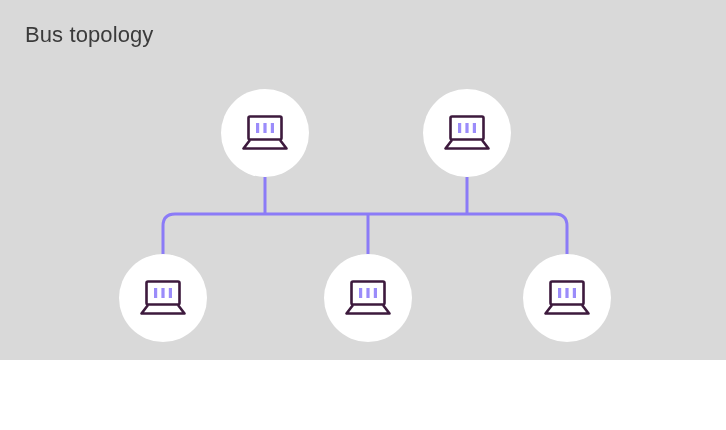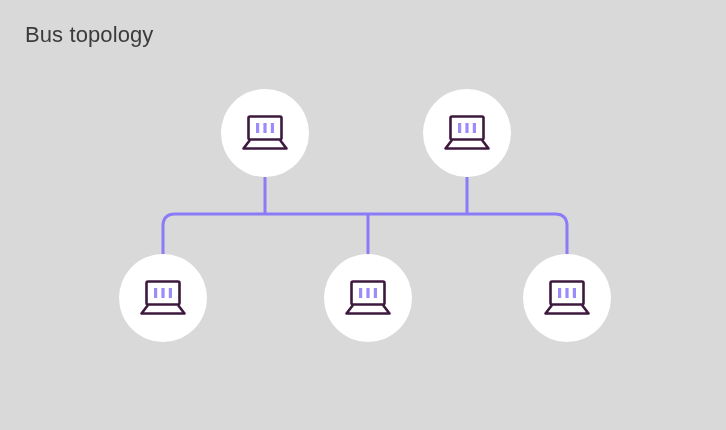--- a/index.html
+++ b/index.html
@@ -9,21 +9,21 @@
   }
   body {
     width: 726px;
     height: 430px;
     overflow: hidden;
     font-family: "Liberation Sans", sans-serif;
   }
   #canvas {
     position: relative;
     width: 726px;
-    height: 430px;
+    height: 360px;
     background: #d9d9d9;
   }
   #title {
     position: absolute;
     left: 25px;
     top: 21px;
     font-size: 22px;
     line-height: 28px;
     font-weight: 400;
     letter-spacing: 0.1px;

